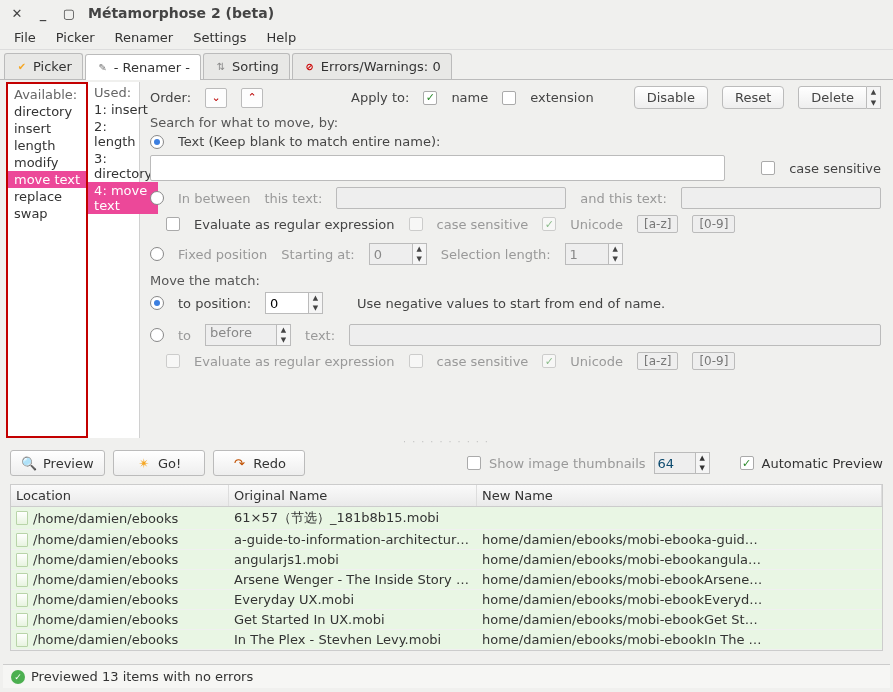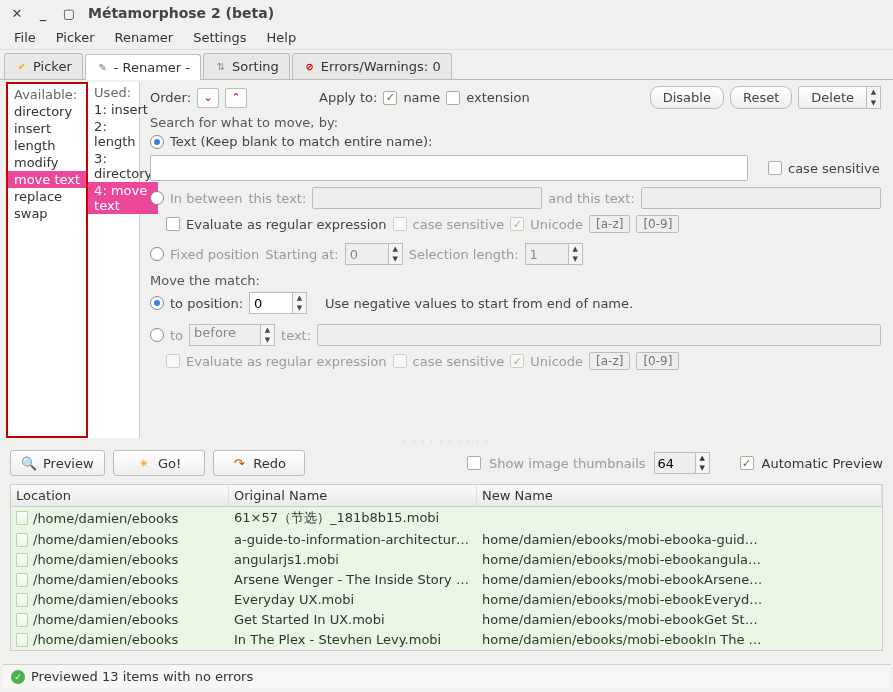--- a/index.html
+++ b/index.html
@@ -17,44 +17,44 @@
 .tab-arrows { color: #888; font-size: 11px; }
 .tab-dash { color: #c00; font-weight: bold; }
 .midarea { display: flex; height: 358px; }
 .leftcol { width: 134px; background: #fff; border-right: 1px solid #d0d0d0; display: flex; flex-direction: row; font-size: 13px; margin: 2px 0 0 6px; }
 .avail-box { border: 2px solid #c30000; padding: 2px 0; flex: 0 0 auto; }
 .leftcol .hdr { color: #666; padding: 1px 6px; font-size: 13px; }
 .leftcol .item { padding: 1px 6px; cursor: pointer; }
 .leftcol .item.sel { background: #ec4899; color: #fff; }
 .used-box { flex: 1; padding-top: 2px; }
 .rightcol { flex: 1; padding: 6px 12px 4px 10px; font-size: 13px; color: #444; }
-.row { display: flex; align-items: center; gap: 6px; margin-bottom: 6px; flex-wrap: wrap; }
+.row { display: flex; align-items: center; gap: 14px; margin-bottom: 6px; flex-wrap: wrap; }
 .order-btn { width: 22px; height: 20px; border: 1px solid #bbb; background: #fdfdfd; border-radius: 2px; display: flex; align-items: center; justify-content: center; font-size: 11px; cursor: pointer; }
 .order-btn.red { color: #b00; }
 .checkbox { width: 14px; height: 14px; border: 1px solid #aaa; background: #fff; border-radius: 2px; display: inline-flex; align-items: center; justify-content: center; font-size: 11px; color: #2a7; line-height: 1; }
 .checkbox.checked::after { content: "✓"; color: #2a8a2a; font-weight: bold; }
-.btn { border: 1px solid #bbb; background: linear-gradient(#fff,#eee); padding: 3px 12px; border-radius: 9px; cursor: pointer; }
+.btn { border: 1px solid #bbb; background: linear-gradient(#fff,#eee); padding: 3px 12px; border-radius: 4px; cursor: pointer; }
 .spinbox { display: inline-flex; align-items: stretch; }
 .spinbox .arrows { width: 14px; display: flex; flex-direction: column; border: 1px solid #bbb; border-left: none; }
 .spinbox .arrows div { flex:1; font-size: 7px; display:flex; align-items:center; justify-content:center; background:#f5f5f5; cursor:pointer; }
 .radio { width: 14px; height: 14px; border: 1px solid #888; border-radius: 50%; display: inline-flex; align-items: center; justify-content: center; background: #fff; }
 .radio.checked::after { content: ""; width: 6px; height: 6px; background: #3c7fe0; border-radius: 50%; }
 .textinput { border: 1px solid #bbb; background: #fff; height: 26px; border-radius: 2px; padding: 0 4px; }
 .textinput.disabled, .disabled-field { background: #eee; }
 .section-lbl { color: #555; margin: 6px 0 4px 0; }
 .smallbtn { border: 1px solid #bbb; background: #eee; border-radius: 2px; padding: 1px 6px; font-size: 12px; color: #777; }
 .spin-num { width: 44px; height: 22px; border: 1px solid #bbb; background: #fff; text-align: left; padding: 0 4px; }
 .numbox-disabled { width: 44px; height: 22px; border: 1px solid #bbb; background: #eee; text-align: left; padding: 0 4px; color: #888; }
 .muted { color: #999; }
 .handle { height: 8px; text-align: center; color: #bbb; font-size: 8px; letter-spacing: 2px; }
 .actionbar { display: flex; align-items: center; gap: 8px; padding: 4px 10px; }
 .actionbar .abtn { border: 1px solid #bbb; background: linear-gradient(#fff,#eee); padding: 4px 10px; border-radius: 3px; display: flex; align-items: center; gap: 6px; cursor: pointer; min-width: 92px; justify-content: center; }
 .actionbar .abtn .aicon { width: 16px; height: 16px; display: inline-flex; align-items: center; justify-content: center; font-size: 13px; }
 .spacer { flex: 1; }
-.numfield { width: 42px; height: 22px; border: 1px solid #bbb; background: #eee; color: #000000; padding: 0 3px; }
+.numfield { width: 42px; height: 22px; border: 1px solid #bbb; background: #eee; color: #0c4a6e; padding: 0 3px; }
 .table-wrap { margin: 4px 10px; border: 1px solid #ccc; background: #fff; }
 .thead { display: flex; background: linear-gradient(#fafafa,#eaeaea); border-bottom: 1px solid #ccc; }
 .thead div { padding: 3px 5px; border-right: 1px solid #ddd; font-size: 13px; }
 .col-loc { width: 218px; flex: 0 0 218px; }
 .col-orig { width: 248px; flex: 0 0 248px; }
 .col-new { flex: 1; }
 .trow { display: flex; background: #e9f6e4; border-bottom: 1px solid #f0f0f0; }
 .trow div { padding: 2px 5px; overflow: hidden; white-space: nowrap; text-overflow: ellipsis; font-size: 13px; }
 .trow .col-loc { display: flex; align-items: center; gap: 5px; }
 .fileicon { width: 12px; height: 14px; background: linear-gradient(#fff,#e8f4e0); border: 1px solid #b8d4a8; border-radius: 1px; flex: 0 0 12px; }

